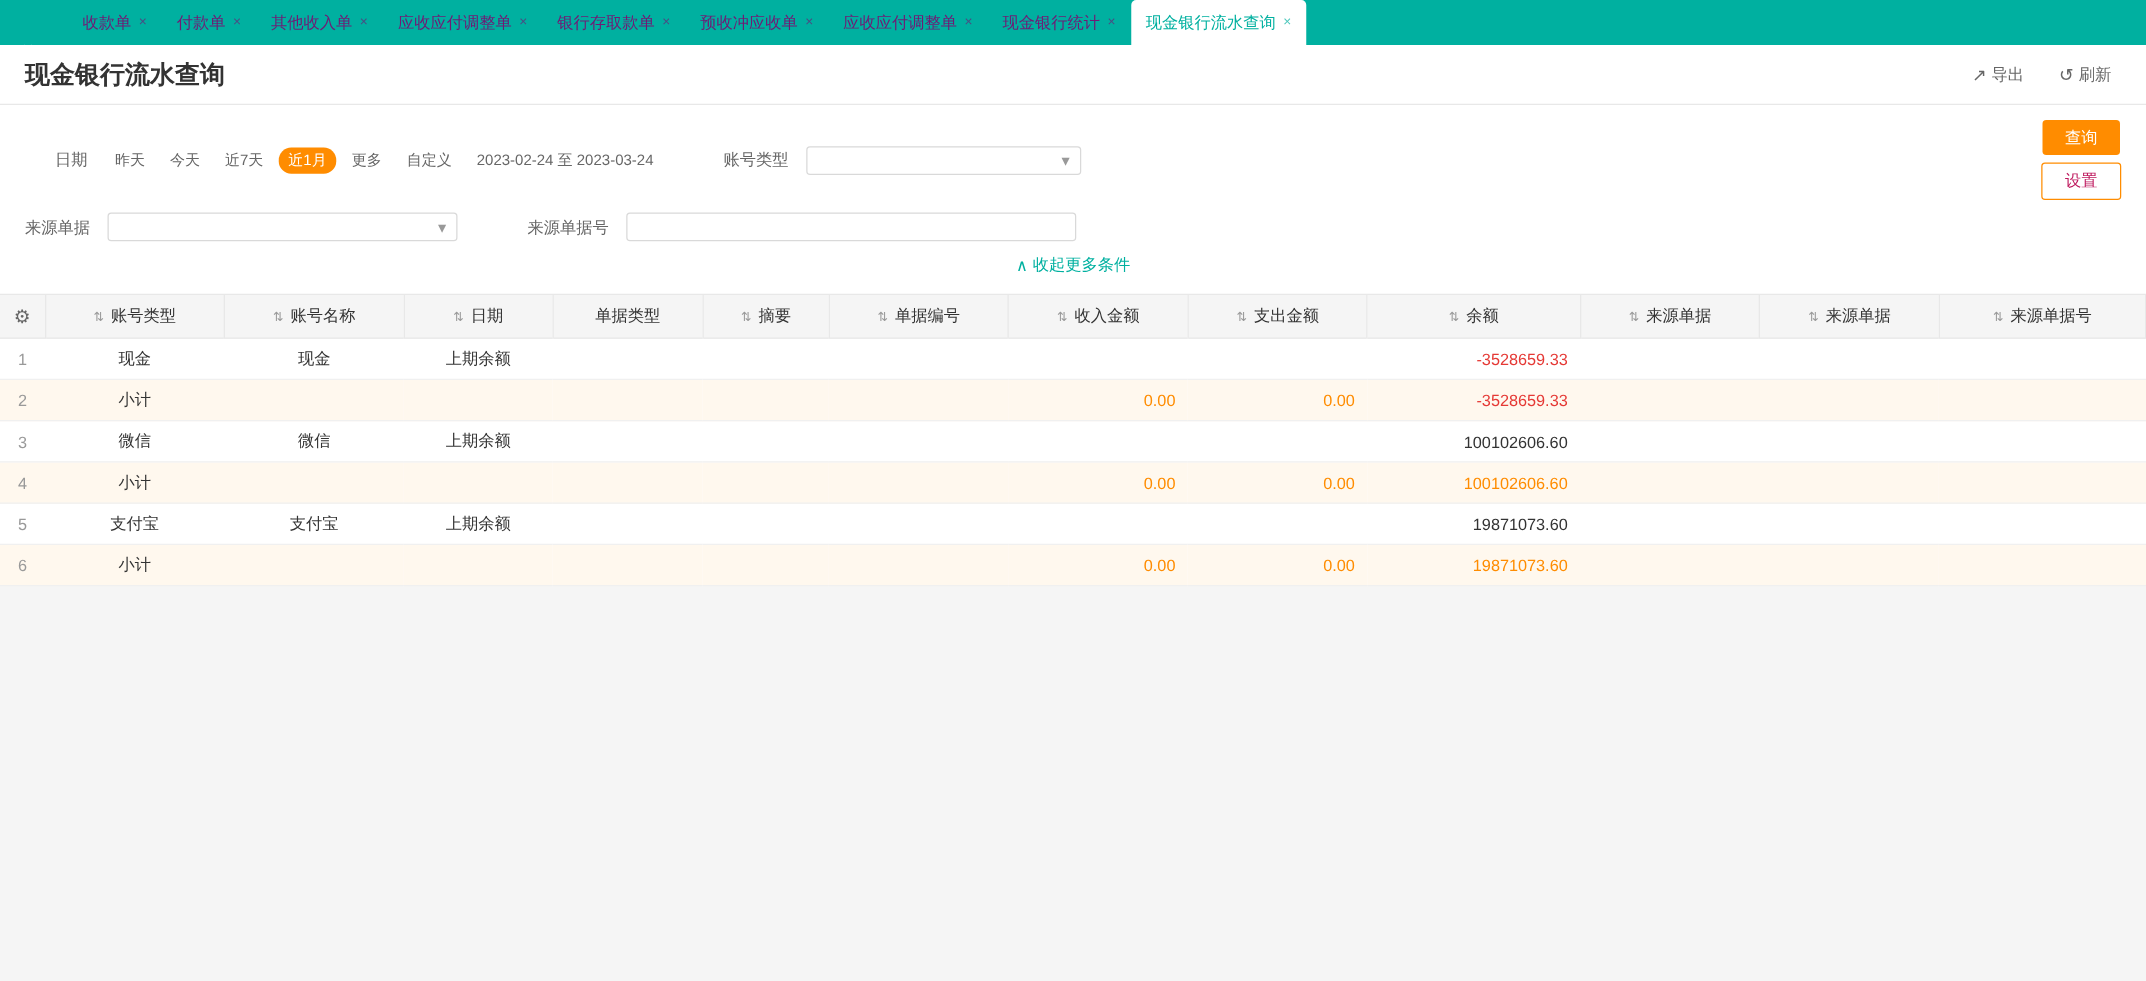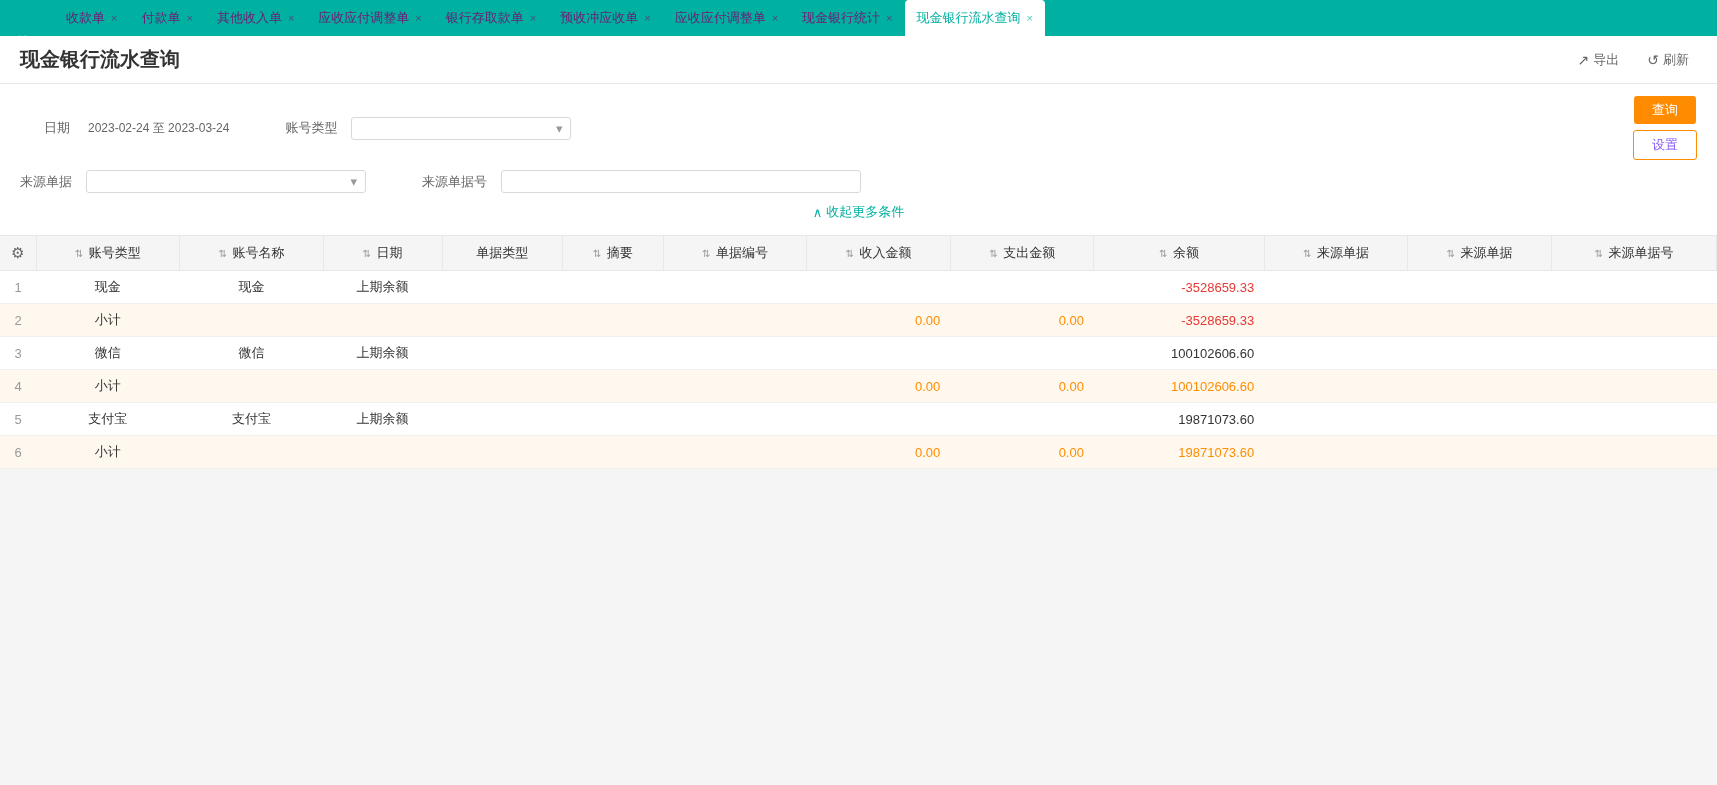--- a/index.html
+++ b/index.html
@@ -146,21 +146,21 @@
       background: #ff8c00;
       color: #fff;
       border: none;
       border-radius: 3px;
       padding: 5px 18px;
       cursor: pointer;
       font-size: 13px;
     }
     .settings-btn {
       background: #fff;
-      color: #8b5cf6;
+      color: #be185d;
       border: 1px solid #ff8c00;
       border-radius: 3px;
       padding: 5px 18px;
       cursor: pointer;
       font-size: 13px;
     }
     .btn-group-right {
       display: flex;
       flex-direction: column;
       gap: 6px;
@@ -287,20 +287,28 @@
       <span>刷新</span>
     </div>
   </div>
 </div>
 
 <div class="filter-area">
 
   <div class="filter-row">
     <div class="filter-section">
       <span class="filter-label">日期</span>
+      <div class="date-options">
+        <span class="date-opt">昨天</span>
+        <span class="date-opt">今天</span>
+        <span class="date-opt">近7天</span>
+        <span class="date-opt active-date">近1月</span>
+        <span class="date-opt">更多</span>
+        <span class="date-opt">自定义</span>
+      </div>
       <span class="date-range">2023-02-24 至 2023-03-24</span>
     </div>
 
     <div class="filter-section" style="margin-left:40px;">
       <span class="filter-label">账号类型</span>
       <div class="filter-select" style="min-width:220px;">
         <span></span>
         <span class="arrow">▾</span>
       </div>
     </div>

